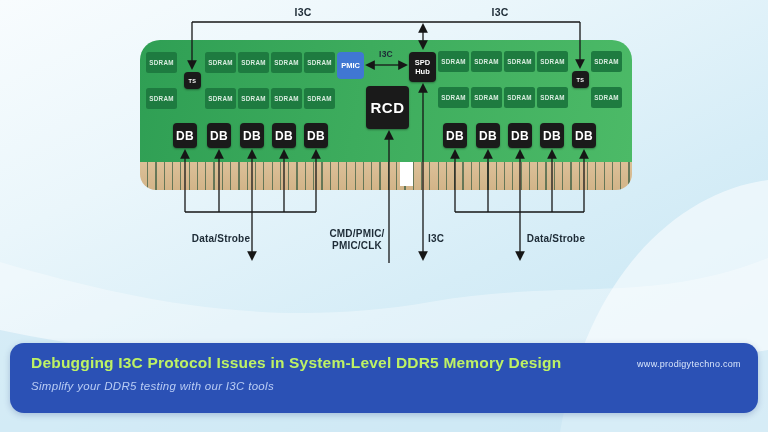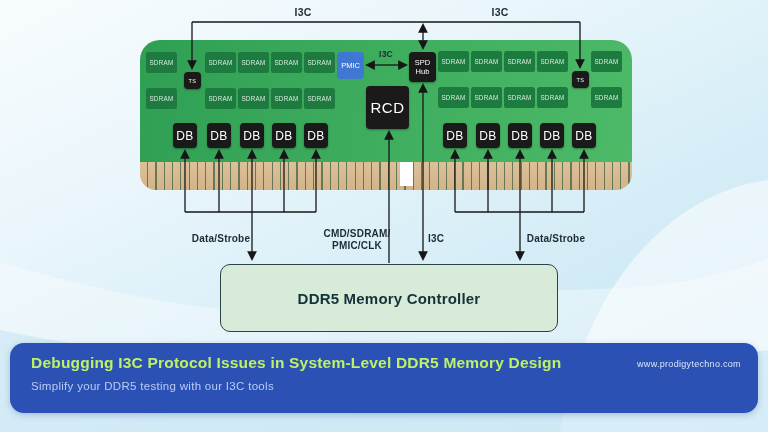--- a/index.html
+++ b/index.html
@@ -14,21 +14,21 @@
   .pcb{position:absolute;left:140px;top:40px;width:492px;height:122px;
     background:linear-gradient(100deg,#2f9f54 0%,#3dac5d 45%,#4cba67 100%);
     border-radius:20px 20px 0 0;}
   .edge-connector{position:absolute;left:140px;top:162px;width:492px;height:28px;
     background:repeating-linear-gradient(90deg,rgba(42,84,58,0.0) 0 7px,rgba(42,84,58,0.65) 7px 8.3px),
       linear-gradient(#dcc098,#d2b488);
     border-radius:0 0 16px 16px;}
   .notch{position:absolute;left:400px;top:162px;width:13px;height:24px;background:#ffffff;}
   
   .chip{position:absolute;display:flex;align-items:center;justify-content:center;
-    color:#fff;font-weight:400;text-align:left;}
+    color:#fff;font-weight:700;text-align:left;}
   .sdram{width:31px;height:21px;background:#1e7b40;border-radius:2.5px;
     font-size:6.3px;letter-spacing:.3px;color:#d8ecdf;}
   .blackchip{background:#1a1a1a;border-radius:4px;box-shadow:0 1px 2px rgba(0,0,0,.35);}
   .ts{width:17px;height:17px;font-size:5.5px;letter-spacing:.4px;}
   .db{width:24px;height:25px;font-size:12px;letter-spacing:.4px;}
   .pmic{width:27px;height:27px;background:#4077d3;border-radius:4px;font-size:7.5px;}
   .spd{width:27px;height:30px;font-size:7.5px;line-height:1.2;flex-direction:column;}
   .rcd{width:43px;height:43px;font-size:15px;letter-spacing:.5px;}
   
   .dlabel{position:absolute;font-weight:700;color:#1d2b36;font-size:10px;letter-spacing:.2px;text-align:center;}
@@ -37,21 +37,21 @@
   
   .controller{position:absolute;left:220px;top:264px;width:338px;height:68px;
     background:#d8ead8;border:1.5px solid #2c4347;border-radius:10px;
     display:flex;align-items:center;justify-content:center;
     font-weight:700;font-size:15px;color:#14323a;letter-spacing:.2px;}
   
   .banner{position:absolute;left:10px;top:343px;width:748px;height:70px;
     background:#2b51b5;border-radius:14px;box-shadow:0 2px 6px rgba(30,60,130,.25);}
   .banner-title{position:absolute;left:21px;top:11px;font-weight:700;font-size:15.5px;
     color:#bef264;letter-spacing:.2px;white-space:nowrap;}
-  .banner-sub{position:absolute;left:21px;top:37px;font-size:11.5px;color:#b9ccf4;letter-spacing:.3px;}
+  .banner-sub{position:absolute;left:21px;top:37px;font-size:11.5px;color:#b9ccf4;letter-spacing:.3px;font-style:italic;}
   .brand{position:absolute;left:616px;top:11px;width:126px;}
   .brand-row{display:flex;align-items:center;gap:5px;}
   .brand-name{font-family:"Liberation Serif",serif;font-size:19px;color:#ffffff;
     border-bottom:1.5px solid #ffffff;padding-bottom:1px;line-height:1;}
   .brand-tag{font-size:4.6px;color:#ffffff;letter-spacing:1.3px;margin-top:1.5px;}
   .brand-url{font-size:9px;color:#d9e6fb;letter-spacing:.3px;text-align:center;margin-top:5px;}
   svg.lines{position:absolute;left:0;top:0;pointer-events:none;}
 </style>
 </head>
 <body>
@@ -155,27 +155,26 @@
       <line x1="455" y1="212" x2="584" y2="212"></line>
       <line x1="520" y1="212" x2="520" y2="258" marker-end="url(#ah)"></line>
     </g>
   </svg>
 
   <div class="dlabel buslabel" style="left:283px;top:6px;width:40px">I3C</div>
   <div class="dlabel buslabel" style="left:480px;top:6px;width:40px">I3C</div>
   <div class="dlabel smalllabel" style="left:371px;top:49px;width:30px">I3C</div>
   <div class="dlabel" style="left:171px;top:233px;width:100px">Data/Strobe</div>
   <div class="dlabel" style="left:317px;top:228px;width:80px;line-height:1.2">
-    <div>CMD/SDRAM/</div>
+    <div>CMD/PMIC/</div>
     <div>PMIC/CLK</div>
   </div>
   <div class="dlabel" style="left:428px;top:233px;width:30px;text-align:left">I3C</div>
   <div class="dlabel" style="left:506px;top:233px;width:100px">Data/Strobe</div>
 
-  <div class="controller">DDR5 Memory Controller</div>
 
   <div class="banner">
     <div class="banner-title">Debugging I3C Protocol Issues in System-Level DDR5 Memory Design</div>
     <div class="banner-sub">Simplify your DDR5 testing with our I3C tools</div>
     <div class="brand">
       <div class="brand-url">www.prodigytechno.com</div>
     </div>
   </div>
 
 </div>

